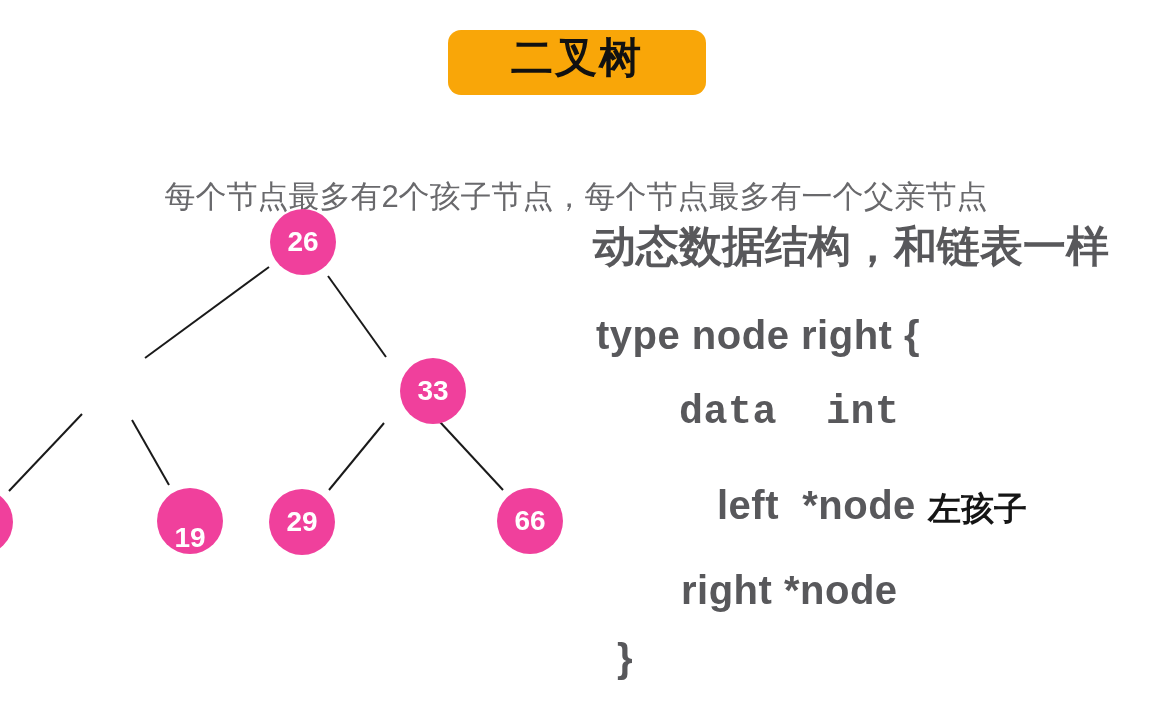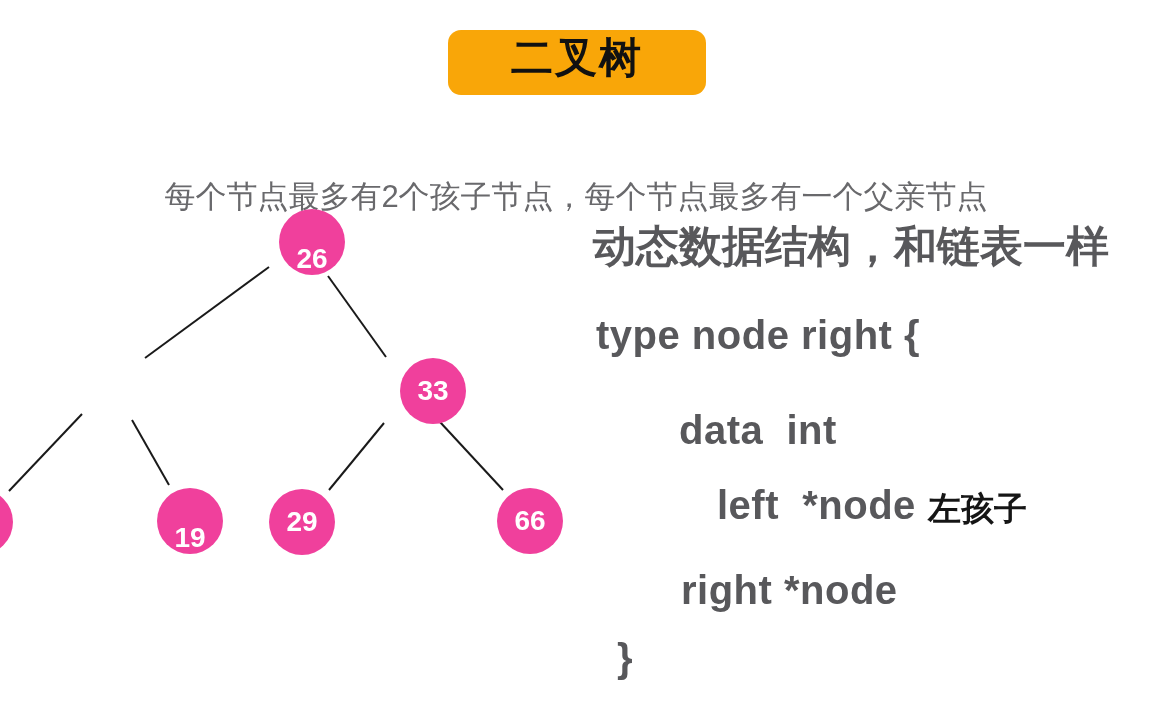--- a/index.html
+++ b/index.html
@@ -64,21 +64,21 @@
     height: 66px;
     border-radius: 50%;
     background: #F0409C;
     display: flex;
     align-items: center;
     justify-content: center;
     color: #ffffff;
     font-size: 28px;
     font-weight: bold;
   }
-  .n-root  { left: 279px; top: 209px; align-items: flex-end; }
+  .n-root  { left: 270px; top: 209px; }
   .n-l     { left: 77px;  top: 350px; }
   .n-r     { left: 400px; top: 358px; }
   .n-ll    { left: -53px; top: 489px; }
   .n-lr    { left: 157px; top: 488px; align-items: flex-end; }
   .n-rl    { left: 269px; top: 489px; }
   .n-rr    { left: 497px; top: 488px; }
 
   
   .note-heading {
     position: absolute;
@@ -91,21 +91,21 @@
   }
   .code-line {
     position: absolute;
     font-size: 40px;
     font-weight: bold;
     color: #58585b;
     white-space: pre;
     letter-spacing: 0.5px;
   }
   .cl-0 { left: 596px; top: 313px; }
-  .cl-1 { left: 679px; top: 408px; }
+  .cl-1 { left: 679px; top: 390px; font-family: Liberation Mono, monospace; }
   .cl-2 { left: 717px; top: 483px; }
   .cl-3 { left: 681px; top: 568px; }
   .cl-4 { left: 617px; top: 636px; }
   .annotation {
     position: absolute;
     left: 928px;
     top: 487px;
     font-size: 33px;
     font-weight: bold;
     color: #151515;

